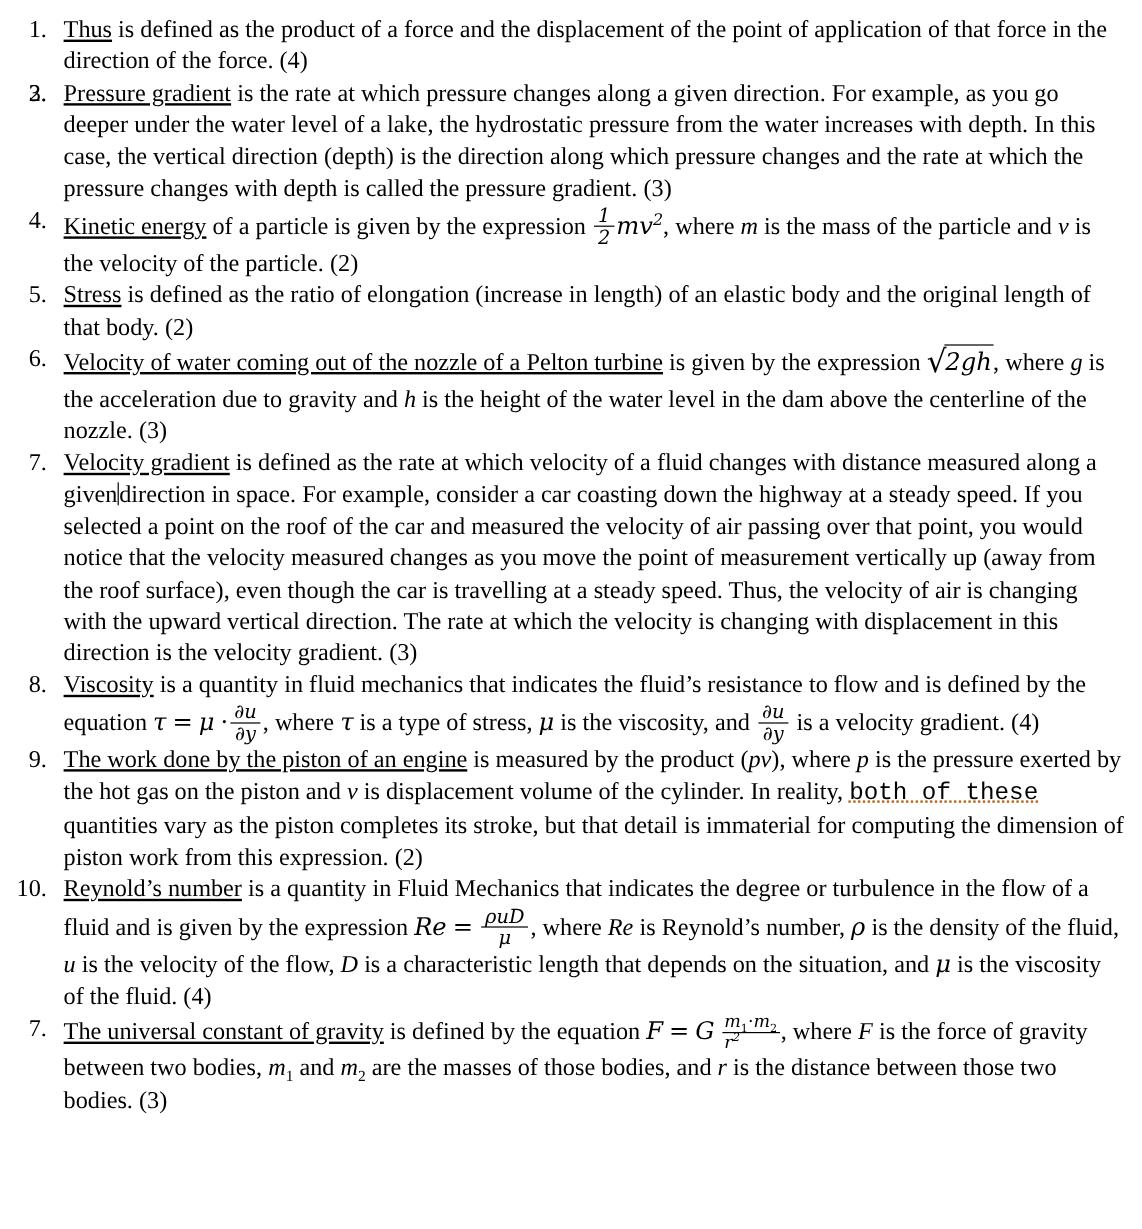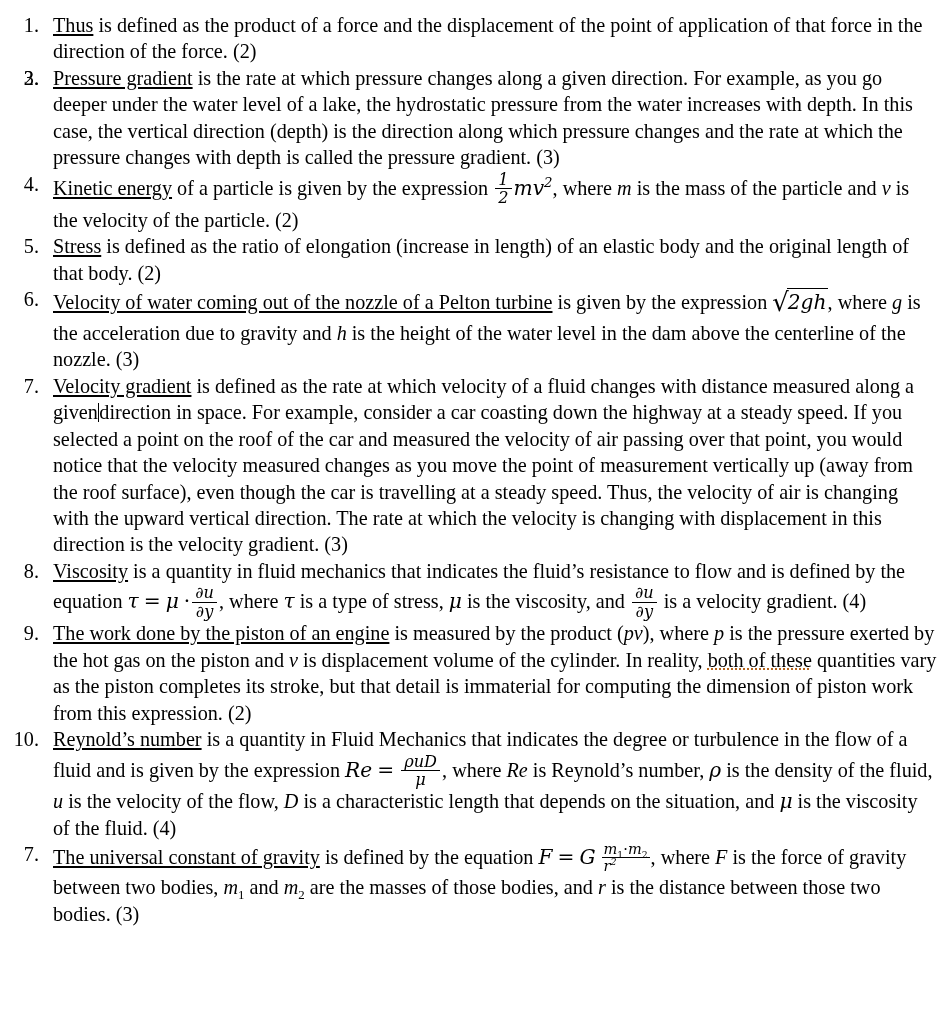--- a/index.html
+++ b/index.html
@@ -54,20 +54,21 @@
     text-underline-offset: 1.5px;
   }
 
   
   .gram {
     text-decoration: underline;
     text-decoration-style: dotted;
     text-decoration-color: #b5651d;
     text-decoration-thickness: 2px;
     text-underline-offset: 2px;
+    font-family: Liberation Mono, monospace;
   }
 
   
   .caret {
     display: inline-block;
     width: 1.5px;
     height: 19px;
     background: #000;
     vertical-align: -3px;
     margin: 0 0px;
@@ -123,21 +124,21 @@
   .gap { display: inline-block; width: 5px; }
 </style>
 </head>
 <body>
 
 <div class="page">
   <ol class="defs">
 
     <li>
       <span class="num">1.</span>
-      <span class="body-txt"><u class="term">Thus</u><span> is defined as the product of a force and the displacement of the point of application of that force in the direction of the force. (2)</span></span>
+      <span class="body-txt"><u class="term">Thus</u><span> is defined as the product of a force and the displacement of the point of application of that force in the direction of the force. (4)</span></span>
     </li>
 
     <li>
       <span class="num">2.</span>
     </li>
 
     <li>
       <span class="num">3.</span>
       <span class="body-txt"><u class="term">Pressure gradient</u><span> is the rate at which pressure changes along a given direction.  For example, as you go deeper under the water level of a lake, the hydrostatic pressure from the water increases with depth.  In this case, the vertical direction (depth) is the direction along which pressure changes and the rate at which the pressure changes with depth is called the pressure gradient. (3)</span></span>
     </li>

